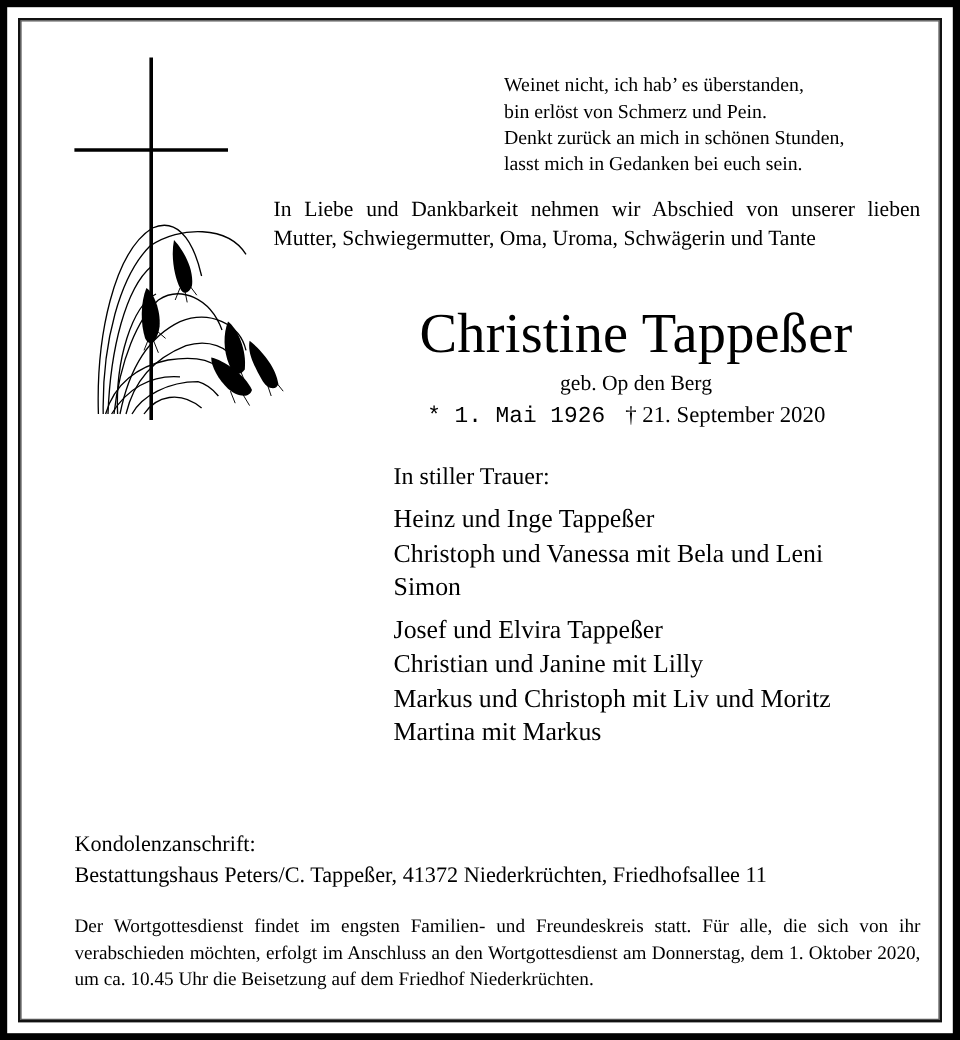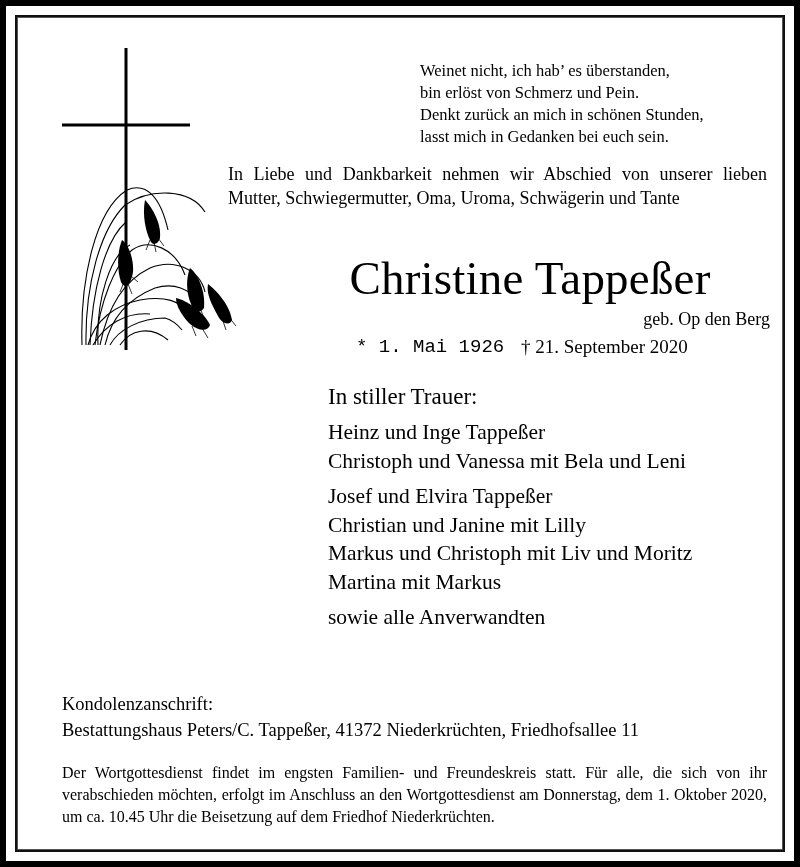--- a/index.html
+++ b/index.html
@@ -10,24 +10,24 @@
   .frame-inner { position: absolute; left: 9px; top: 9px; right: 9px; bottom: 9px;
                  border: 2px solid #111; box-shadow: inset 0 0 0 1px #555; }
   .abs { position: absolute; white-space: nowrap; }
   .poem { left: 420px; top: 60px; font-size: 16.5px; line-height: 22px; }
   .poem div { height: 22px; }
   .intro { left: 228px; top: 162px; width: 539px; font-size: 18px; line-height: 24px;
            white-space: normal; text-align: justify; text-align-last: left; }
   .name { left: 290px; width: 480px; top: 250px; font-size: 47px; line-height: 56px;
           text-align: center; letter-spacing: 0.2px; }
   .maiden { left: 290px; width: 480px; top: 307px; font-size: 18px; line-height: 24px;
-            text-align: right; }
+            text-align: center; }
   .born { left: 356px; top: 335px; font-size: 19px; line-height: 24px; font-family: Liberation Mono, monospace; }
   .died { left: 521px; top: 335px; font-size: 19px; line-height: 24px; }
-  .mourn-label { left: 328px; top: 386px; font-size: 23px; line-height: 22px; }
+  .mourn-label { left: 328px; top: 386px; font-size: 20px; line-height: 22px; }
   .mourners { left: 328px; top: 418px; font-size: 21.5px; line-height: 28.5px; }
   .mourners .grp { margin-bottom: 7px; }
   .mourners .grp div { height: 28.5px; }
   .condo { left: 62px; top: 691px; font-size: 18.5px; line-height: 26px; }
   .service { left: 62px; top: 762px; width: 705px; font-size: 16px; line-height: 22px;
              white-space: normal; text-align: justify; text-align-last: left; }
   .art { position: absolute; left: 40px; top: 40px; width: 230px; height: 320px; }
 </style>
 </head>
 <body>
@@ -84,29 +84,27 @@
 <div class="abs maiden">geb. Op den Berg</div>
 <div class="abs born">* 1. Mai 1926</div>
 <div class="abs died">† 21. September 2020</div>
 
 <div class="abs mourn-label">In stiller Trauer:</div>
 
 <div class="abs mourners">
   <div class="grp">
     <div>Heinz und Inge Tappeßer</div>
     <div>Christoph und Vanessa mit Bela und Leni</div>
+    <div>Simon</div>
   </div>
   <div class="grp">
     <div>Josef und Elvira Tappeßer</div>
     <div>Christian und Janine mit Lilly</div>
     <div>Markus und Christoph mit Liv und Moritz</div>
     <div>Martina mit Markus</div>
-  </div>
-  <div class="grp">
-    <div>sowie alle Anverwandten</div>
   </div>
 </div>
 
 <div class="abs condo">
   <div>Kondolenzanschrift:</div>
   <div>Bestattungshaus Peters/C. Tappeßer, 41372 Niederkrüchten, Friedhofsallee 11</div>
 </div>
 
 <div class="abs service">Der Wortgottesdienst findet im engsten Familien- und Freundeskreis statt. Für alle, die sich von ihr verabschieden möchten, erfolgt im Anschluss an den Wortgottesdienst am Donnerstag, dem 1. Oktober 2020, um ca. 10.45 Uhr die Beisetzung auf dem Friedhof Niederkrüchten.</div>
 

